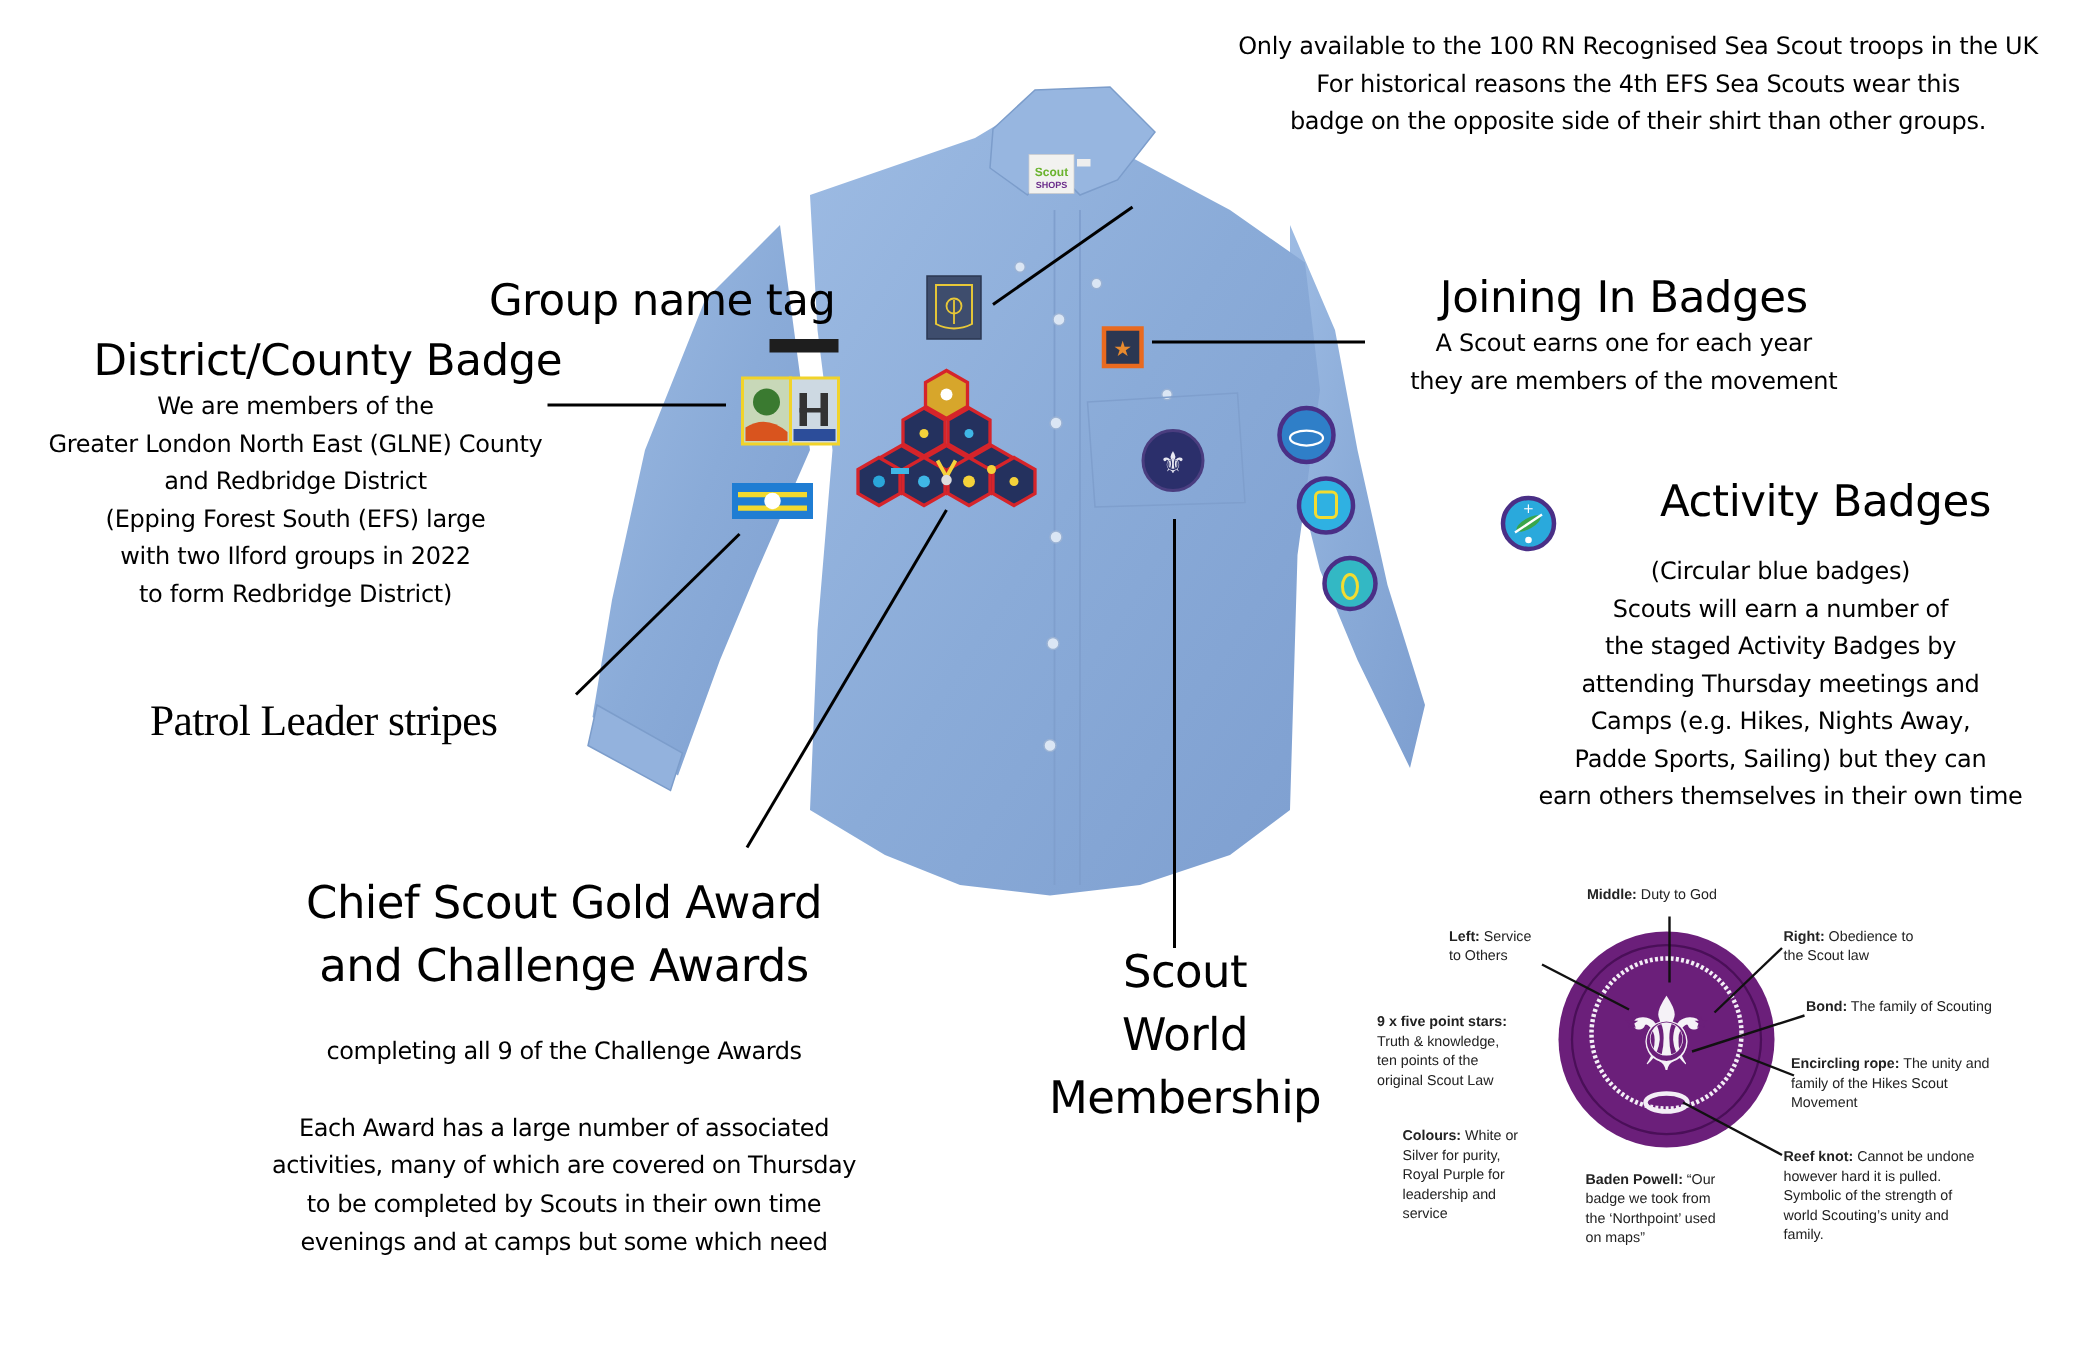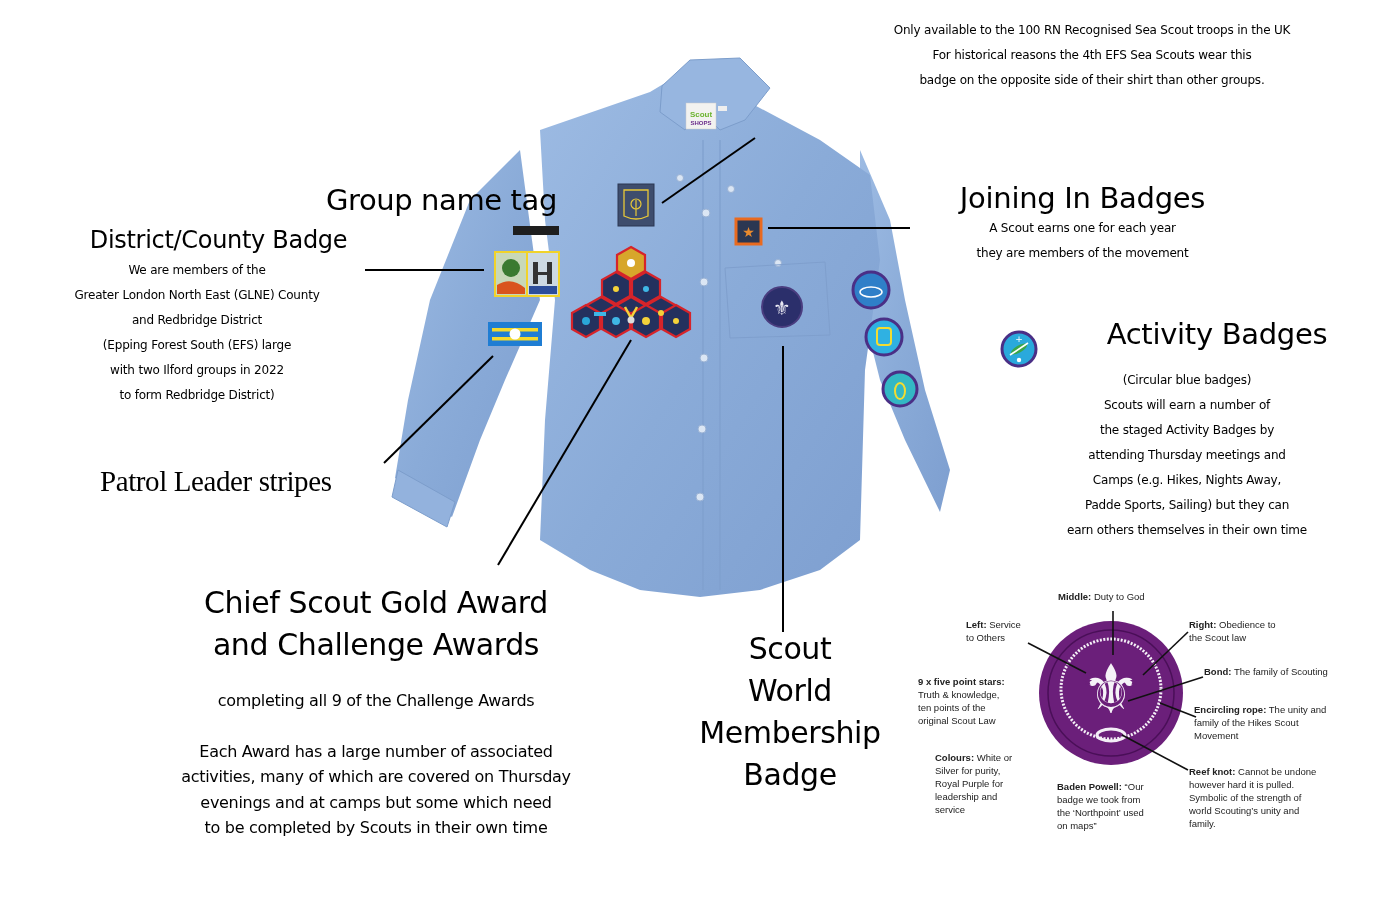--- a/index.html
+++ b/index.html
@@ -2,21 +2,21 @@
 <html><head>
 <meta charset="utf-8">
 <style>
   html, body { margin:0; padding:0; background:#ffffff; }
   body { width:1394px; height:902px; position:relative; overflow:hidden;
          font-family:"DejaVu Sans", sans-serif; color:#000; }
   .abs { position:absolute; }
   .center { text-align:center; }
   .h { font-size:28px; font-weight:normal; letter-spacing:-0.3px; line-height:34px; }
   .h-lg { font-size:30px; line-height:42px; letter-spacing:-0.4px; }
-  .body16 { font-size:12px; line-height:25px; letter-spacing:-0.2px; }
+  .body16 { font-size:16px; line-height:25px; letter-spacing:-0.2px; }
   .body15 { font-size:16px; line-height:25.5px; letter-spacing:-0.3px; }
   .small { font-family:"Liberation Sans", sans-serif; font-size:9.5px; line-height:13px; color:#222; }
   .small b { font-weight:bold; }
   svg { display:block; }
   .line { stroke:#000; stroke-width:2; }
   .thin { stroke:#111; stroke-width:1.6; }
 </style>
 </head>
 <body>
 
@@ -147,21 +147,21 @@
 
 <div class="abs center" style="left:790px;top:18px;width:604px;">
   <div class="body16">Only available to the 100 RN Recognised Sea Scout troops in the UK</div>
   <div class="body16">For historical reasons the 4th EFS Sea Scouts wear this</div>
   <div class="body16">badge on the opposite side of their shirt than other groups.</div>
 </div>
 
 <div class="abs" style="left:326px;top:182px;font-size:29px;line-height:36px;letter-spacing:-0.4px;">Group name tag</div>
 
 <div class="abs center" style="left:0px;top:222px;width:394px;">
-  <div class="h" style="font-size:24px;line-height:36px;padding-left:43px;">District/County Badge</div>
+  <div class="h" style="font-size:29px;line-height:36px;padding-left:43px;">District/County Badge</div>
   <div class="body16">We are members of the</div>
   <div class="body16">Greater London North East (GLNE) County</div>
   <div class="body16">and Redbridge District</div>
   <div class="body16">(Epping Forest South (EFS) large</div>
   <div class="body16">with two Ilford groups in 2022</div>
   <div class="body16">to form Redbridge District)</div>
 </div>
 
 <div class="abs center" style="left:910px;top:180px;width:345px;">
   <div class="h" style="font-size:29px;line-height:36px;">Joining In Badges</div>
@@ -194,29 +194,28 @@
 <div class="abs" style="left:100px;top:463px;font-size:29px;line-height:36px;letter-spacing:-0.4px;font-family:Liberation Serif, serif;">Patrol Leader stripes</div>
 
 <div class="abs center" style="left:140px;top:582px;width:472px;">
   <div class="h-lg">Chief Scout Gold Award</div>
   <div class="h-lg">and Challenge Awards</div>
   <div style="height:22px;"></div>
   <div class="body15">completing all 9 of the Challenge Awards</div>
   <div style="height:25px;"></div>
   <div class="body15">Each Award has a large number of associated</div>
   <div class="body15">activities, many of which are covered on Thursday</div>
+  <div class="body15">to be completed by Scouts in their own time</div>
   <div class="body15">evenings and at camps but some which need</div>
-  <div class="body15">to be completed by Scouts in their own time</div>
 </div>
 
 <div class="abs center" style="left:680px;top:628px;width:220px;">
   <div class="h-lg">Scout</div>
   <div class="h-lg">World</div>
   <div class="h-lg">Membership</div>
-  <div class="h-lg">Badge</div>
 </div>
 
 <div class="abs" style="left:910px;top:585px;width:484px;height:260px;">
   <svg class="abs" width="484" height="260" viewBox="0 0 484 260" style="left:0;top:0;">
     <circle cx="201" cy="108" r="72" fill="#6b1f7a"></circle>
     <circle cx="201" cy="108" r="63" fill="none" stroke="#4a0f58" stroke-width="1.5"></circle>
     <circle cx="201" cy="104" r="50" fill="none" stroke="#f3eef6" stroke-width="3" stroke-dasharray="2 1.5"></circle>
     <text x="201" y="128" font-size="68" fill="#f5f2f7" text-anchor="middle">⚜</text>
     <text x="178" y="100" font-size="11" fill="#6b1f7a" text-anchor="middle">★</text>
     <text x="224" y="100" font-size="11" fill="#6b1f7a" text-anchor="middle">★</text>

